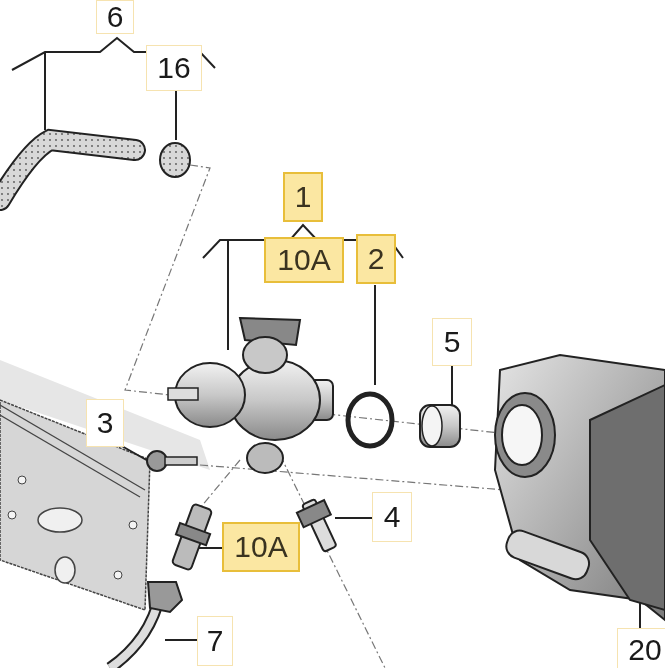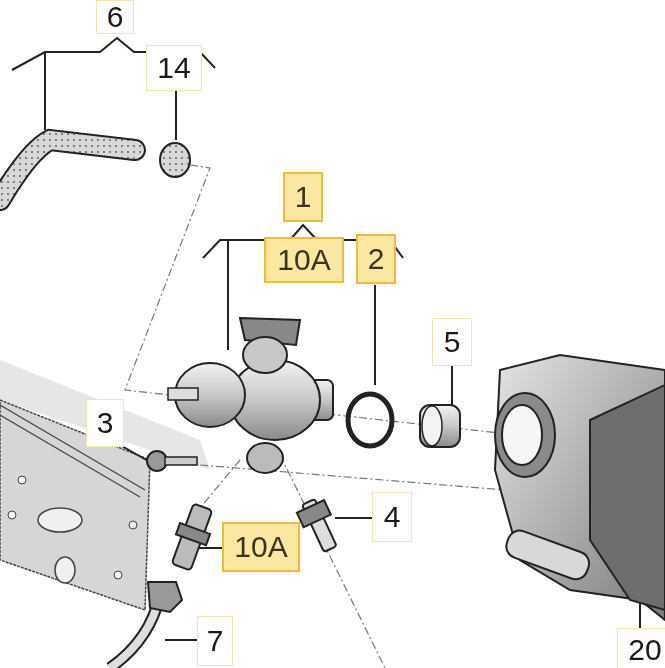--- a/index.html
+++ b/index.html
@@ -119,21 +119,21 @@
     <path d="M500,370 L560,355 L665,370 L665,620 L640,600 L570,590 L520,560 L495,470 Z" fill="url(#housing)" stroke="#222" stroke-width="2"></path>
     <path d="M590,420 L665,385 L665,610 L630,600 L590,540 Z" fill="#6e6e6e" stroke="#222" stroke-width="2"></path>
     <ellipse cx="525" cy="435" rx="30" ry="42" fill="#8a8a8a" stroke="#222" stroke-width="2"></ellipse>
     <ellipse cx="522" cy="435" rx="20" ry="30" fill="#f6f6f6" stroke="#222" stroke-width="2"></ellipse>
     <rect x="505" y="540" width="85" height="28" rx="12" fill="#d8d8d8" stroke="#222" stroke-width="2" transform="rotate(20 545 555)"></rect>
   </g>
 </svg>
 
 
 <div class="lbl plain" style="left:96px;top:0px;width:38px;height:34px;">6</div>
-<div class="lbl plain" style="left:146px;top:45px;width:56px;height:46px;">14</div>
+<div class="lbl plain" style="left:146px;top:45px;width:56px;height:46px;">16</div>
 <div class="lbl hl" style="left:283px;top:172px;width:40px;height:50px;">1</div>
 <div class="lbl hl" style="left:264px;top:237px;width:80px;height:46px;">10A</div>
 <div class="lbl hl" style="left:356px;top:234px;width:40px;height:50px;">2</div>
 <div class="lbl plain" style="left:432px;top:318px;width:40px;height:48px;">5</div>
 <div class="lbl plain" style="left:86px;top:399px;width:38px;height:48px;">3</div>
 <div class="lbl plain" style="left:372px;top:492px;width:40px;height:50px;">4</div>
 <div class="lbl hl" style="left:222px;top:522px;width:78px;height:50px;">10A</div>
 <div class="lbl plain" style="left:197px;top:616px;width:36px;height:50px;">7</div>
 <div class="lbl plain" style="left:617px;top:628px;width:56px;height:44px;">20</div>
 </div>

